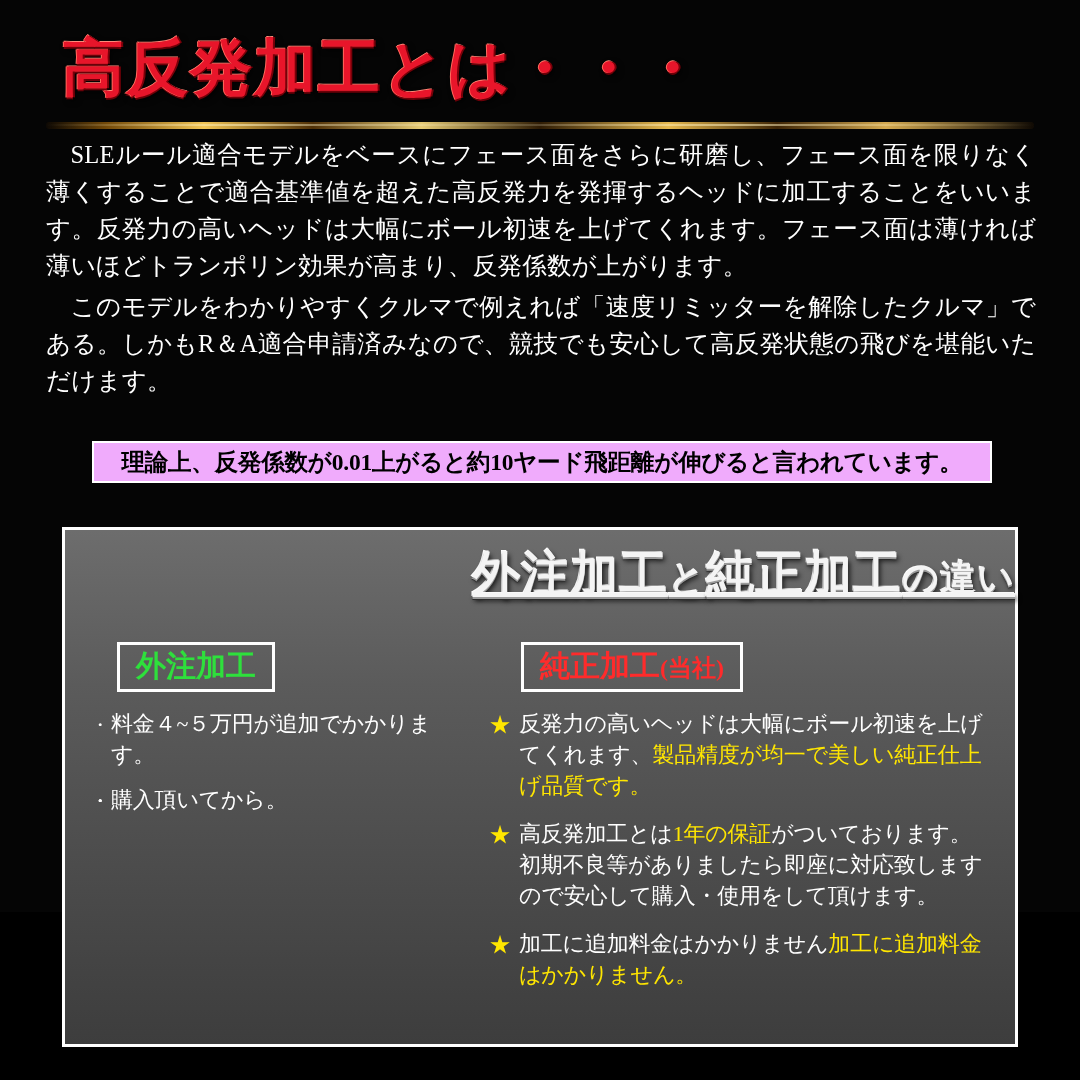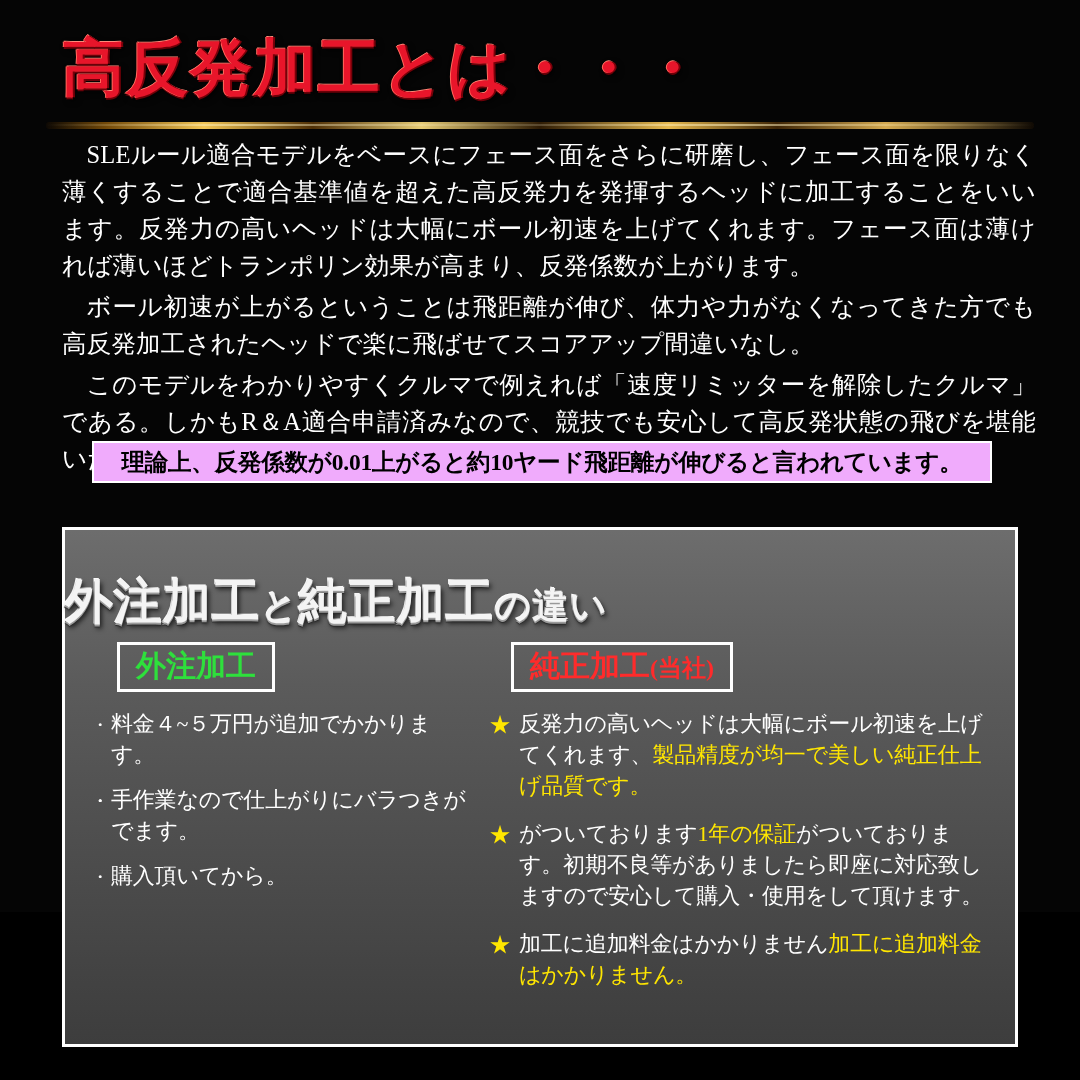--- a/index.html
+++ b/index.html
@@ -87,21 +87,21 @@
     top: 136px;
     width: 990px;
     font-family: "Liberation Serif", "DejaVu Serif", serif;
     font-size: 24.5px;
     line-height: 37px;
     color: #ffffff;
     letter-spacing: 0.2px;
     text-align: justify;
   }
   .body-copy p {
-    margin: 0 0 4px 16px;
+    margin: 0 0 4px 0;
     text-indent: 1em;
   }
 
   
   .highlight-bar {
     position: absolute;
     left: 92px;
     top: 441px;
     width: 900px;
     height: 42px;
@@ -128,33 +128,34 @@
     top: 527px;
     width: 956px;
     height: 520px;
     background: linear-gradient(180deg, #6d6d6d 0%, #5b5b5b 30%, #4a4a4a 70%, #3d3d3d 100%);
     border: 3px solid #ffffff;
     box-sizing: border-box;
   }
   .panel-heading {
     position: absolute;
     left: 0;
-    top: 40px;
+    top: 12px;
     width: 100%;
-    text-align: left;
+    text-align: right;
     font-size: 48px;
     font-weight: bold;
     letter-spacing: 1px;
     color: #f4f4f4;
     text-shadow:
       0 2px 0 #9a9a9a,
       0 3px 1px #2a2a2a,
       2px 4px 5px rgba(0,0,0,0.75),
       -1px -1px 0 #ffffff;
     white-space: nowrap;
+    text-decoration: underline;
   }
   .panel-heading .sm {
     font-size: 36px;
   }
 
   .cols {
     position: absolute;
     left: 0;
     top: 112px;
     width: 100%;
@@ -172,21 +173,21 @@
     display: inline-block;
     border: 3px solid #ffffff;
     padding: 5px 16px 7px 16px;
     font-size: 30px;
     font-weight: bold;
     line-height: 1.05;
     background: transparent;
     white-space: nowrap;
   }
   .badge-left  { color: #2ee03c; margin-left: 26px; }
-  .badge-right { color: #ff2b2b; margin-left: 22px; }
+  .badge-right { color: #ff2b2b; margin-left: 32px; }
   .badge-right .paren { font-size: 24px; }
 
   .bullet-list {
     margin: 16px 0 0 0;
     padding: 0;
     list-style: none;
   }
   .bullet-list li {
     position: relative;
     font-size: 22px;
@@ -217,21 +218,20 @@
 
 <div class="page">
 
   <div class="title-block">
     <div class="title-text">高反発加工とは・・・</div>
     <div class="title-rule"></div>
   </div>
 
   <div class="body-copy">
     <p>SLEルール適合モデルをベースにフェース面をさらに研磨し、フェース面を限りなく薄くすることで適合基準値を超えた高反発力を発揮するヘッドに加工することをいいます。反発力の高いヘッドは大幅にボール初速を上げてくれます。フェース面は薄ければ薄いほどトランポリン効果が高まり、反発係数が上がります。</p>
-    <p>ボール初速が上がるということは飛距離が伸び、体力や力がなくなってきた方でも高反発加工されたヘッドで楽に飛ばせてスコアアップ間違いなし。</p>
     <p>このモデルをわかりやすくクルマで例えれば「速度リミッターを解除したクルマ」である。しかもR＆A適合申請済みなので、競技でも安心して高反発状態の飛びを堪能いただけます。</p>
   </div>
 
   <div class="highlight-bar">
     <span>理論上、反発係数が0.01上がると約10ヤード飛距離が伸びると言われています。</span>
   </div>
 
   <div class="compare-panel">
 
     <div class="panel-heading">
@@ -245,39 +245,38 @@
         <ul class="bullet-list">
           <li>
             <span class="mark">・</span>
             <span>料金４~５万円が追加でかかります。</span>
           </li>
           <li>
             <span class="mark">・</span>
           </li>
           <li>
             <span class="mark">・</span>
-            <span>手作業なので仕上がりにバラつきがでます。</span>
           </li>
           <li>
             <span class="mark">・</span>
             <span>購入頂いてから。</span>
           </li>
         </ul>
       </div>
 
       <div class="col col-right">
         <div class="col-badge badge-right"><span>純正加工</span><span class="paren">(当社)</span></div>
         <ul class="bullet-list">
           <li>
             <span class="mark">★</span>
             <span>反発力の高いヘッドは大幅にボール初速を上げてくれます、</span><span class="em-yellow">製品精度が均一で美しい純正仕上げ品質です。</span><span></span>
           </li>
           <li>
             <span class="mark">★</span>
-            <span>がついております</span><span class="em-yellow">1年の保証</span><span>がついております。初期不良等がありましたら即座に対応致しますので安心して購入・使用をして頂けます。</span>
+            <span>高反発加工とは</span><span class="em-yellow">1年の保証</span><span>がついております。初期不良等がありましたら即座に対応致しますので安心して購入・使用をして頂けます。</span>
           </li>
           <li>
             <span class="mark">★</span>
             <span>加工に追加料金はかかりません</span><span class="em-yellow">加工に追加料金はかかりません。</span><span></span>
           </li>
         </ul>
       </div>
 
     </div>
   </div>

